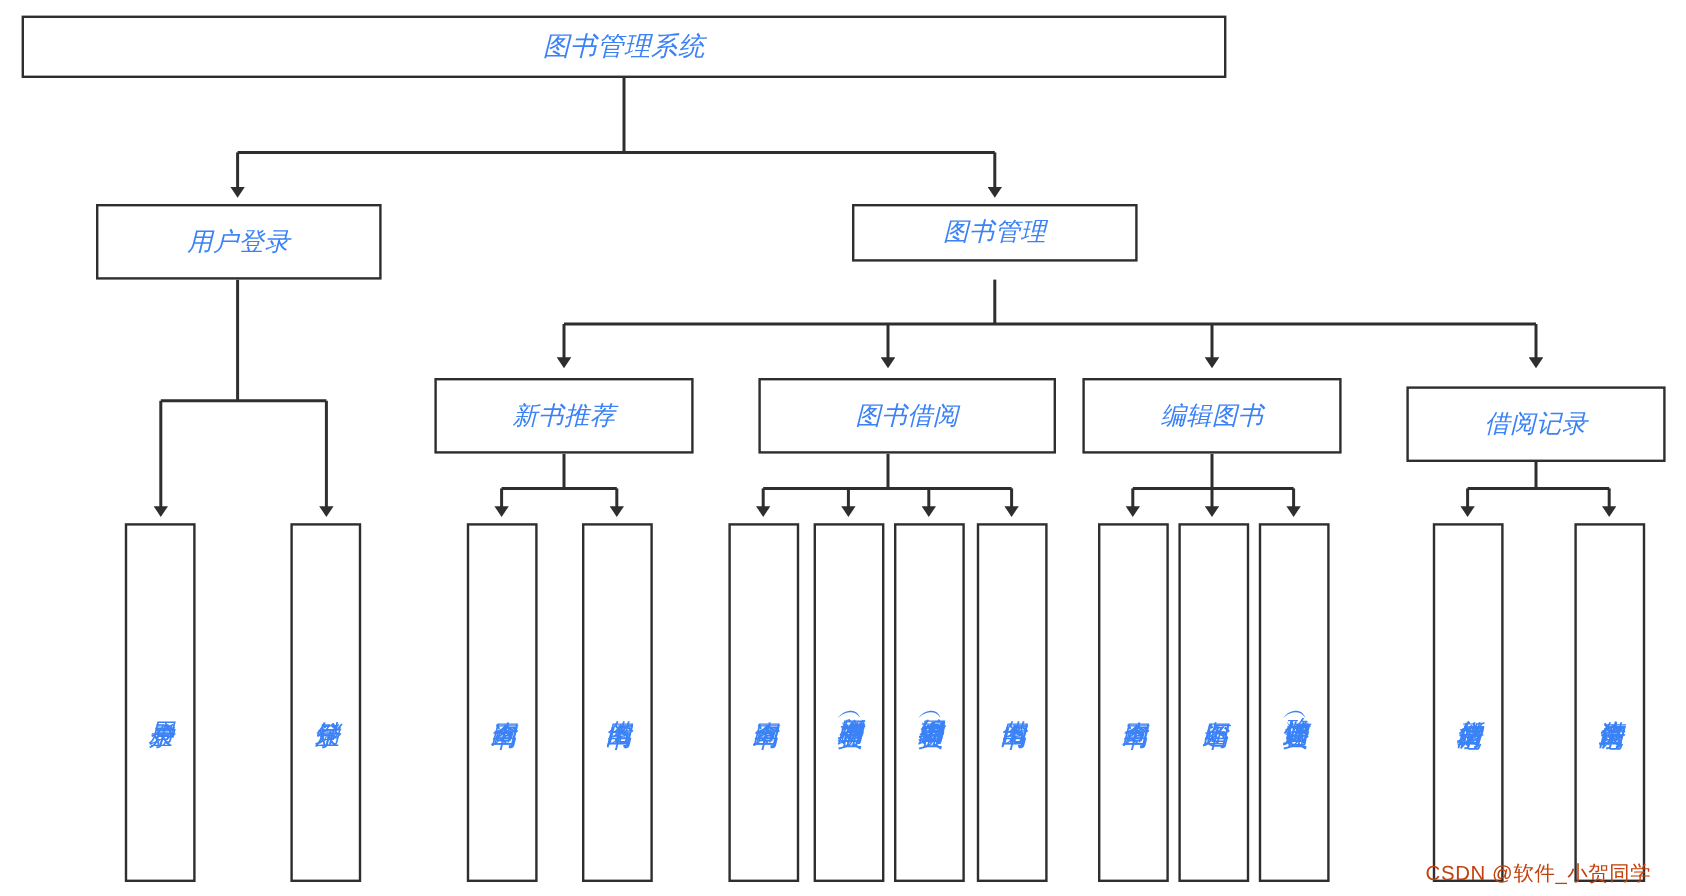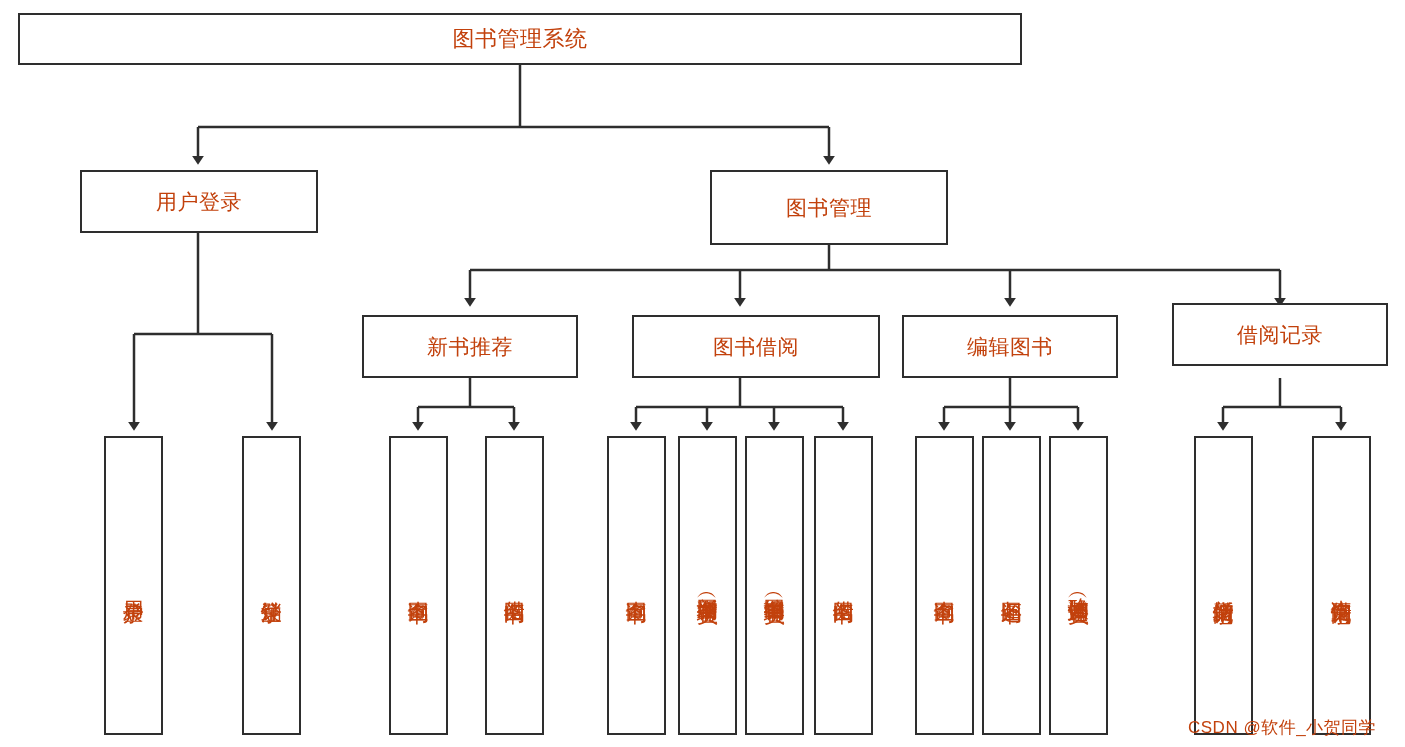--- a/index.html
+++ b/index.html
@@ -26,21 +26,22 @@
     pointer-events: none;
   }
   .node {
     position: absolute;
     box-sizing: border-box;
     background: #ffffff;
     border: 2.5px solid #2e2e2e;
     display: flex;
     align-items: center;
     justify-content: center;
-    color: #c2410c;
+    color: #3b82f6;
+    font-style: italic;
   }
   .node.h {
     font-size: 21px;
     letter-spacing: 0.5px;
     line-height: 1.2;
   }
   .node.root {
     font-size: 22px;
   }
   .node.v {
@@ -120,34 +121,34 @@
     </g>
   </svg>
 
   <div class="node h root" style="left:18px; top:13px; width:1004px; height:52px;">
     <span>图书管理系统</span>
   </div>
 
   <div class="node h" style="left:80px; top:170px; width:238px; height:63px;">
     <span>用户登录</span>
   </div>
-  <div class="node h" style="left:710px; top:170px; width:238px; height:75px;">
+  <div class="node h" style="left:710px; top:170px; width:238px; height:48px;">
     <span>图书管理</span>
   </div>
 
   <div class="node h" style="left:362px; top:315px; width:216px; height:63px;">
     <span>新书推荐</span>
   </div>
   <div class="node h" style="left:632px; top:315px; width:248px; height:63px;">
     <span>图书借阅</span>
   </div>
   <div class="node h" style="left:902px; top:315px; width:216px; height:63px;">
     <span>编辑图书</span>
   </div>
-  <div class="node h" style="left:1172px; top:303px; width:216px; height:63px;">
+  <div class="node h" style="left:1172px; top:322px; width:216px; height:63px;">
     <span>借阅记录</span>
   </div>
 
   <div class="node v" style="left:104px; top:436px; width:59px; height:299px;">
     <span class="vtext">用户登录</span>
   </div>
   <div class="node v" style="left:242px; top:436px; width:59px; height:299px;">
     <span class="vtext">注销登录</span>
   </div>
 

